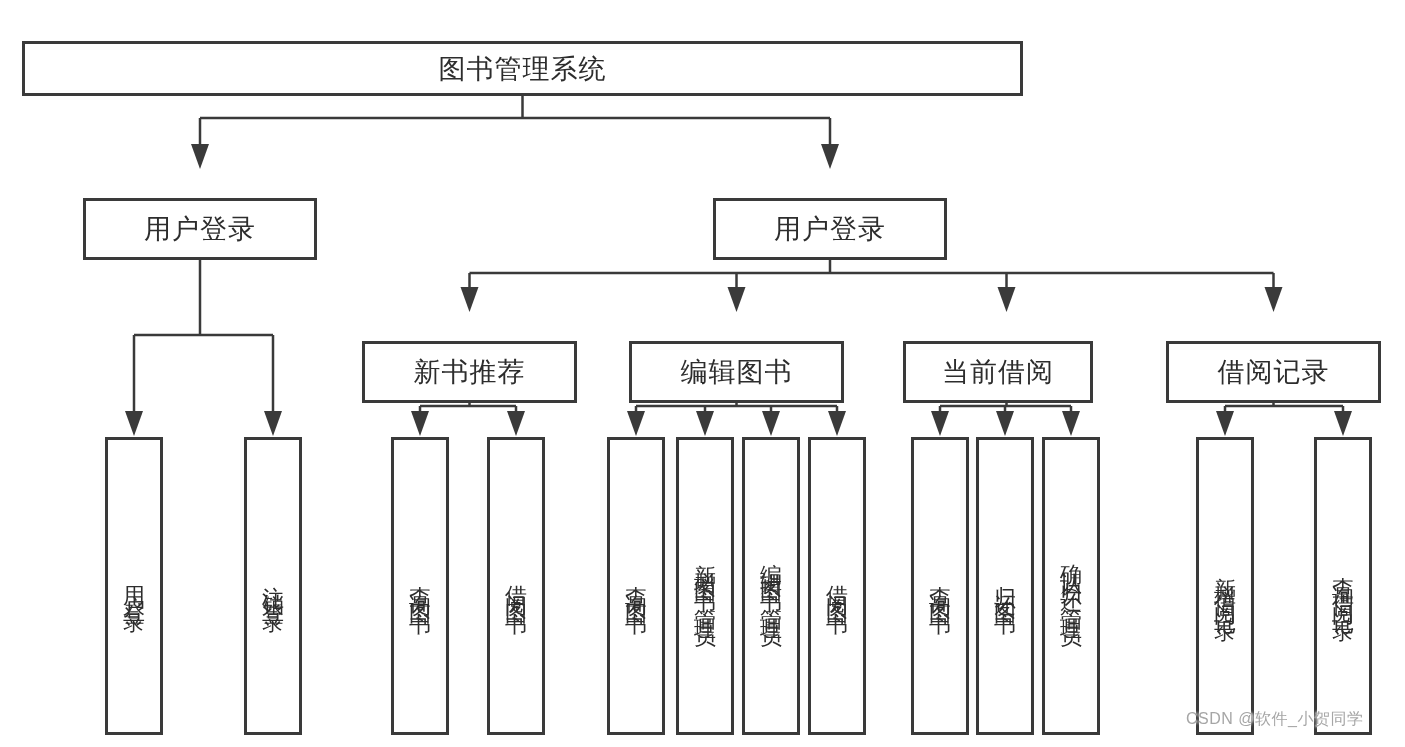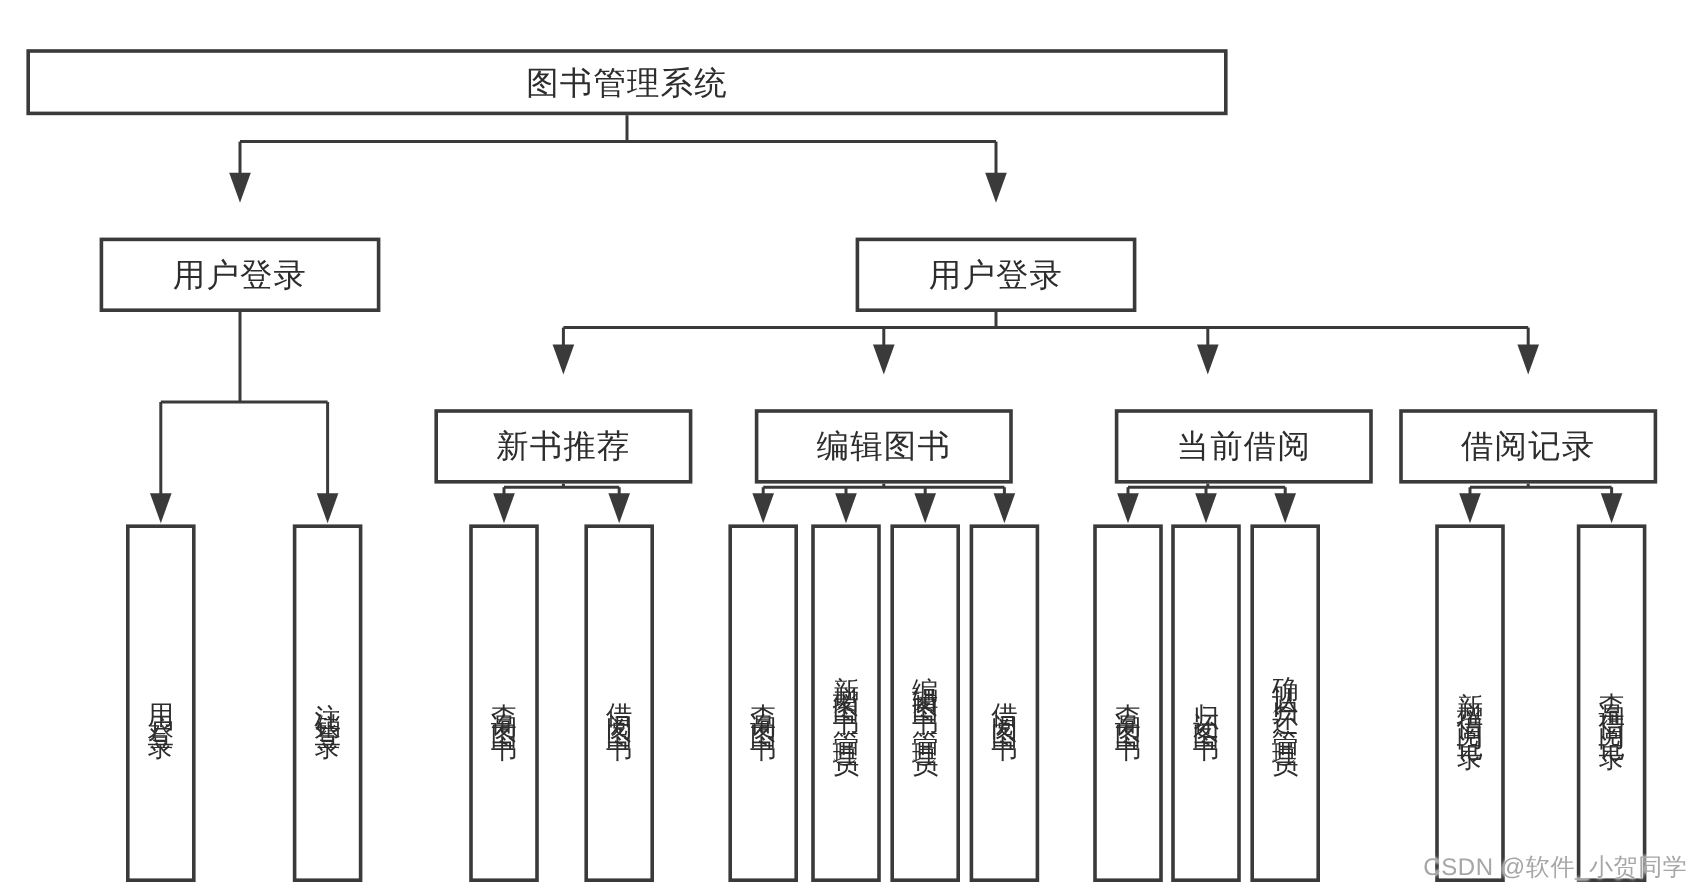--- a/index.html
+++ b/index.html
@@ -38,21 +38,21 @@
     writing-mode: vertical-rl;
     text-orientation: mixed;
     font-size: 22px;
     line-height: 1;
     letter-spacing: 9px;
   }
   .watermark {
     position: absolute;
     left: 1186px;
     top: 709px;
-    font-size: 20px;
+    font-size: 16px;
     color: #a6a6a6;
     letter-spacing: 0.5px;
     white-space: nowrap;
     text-shadow: 0 0 3px #ffffff, 0 0 3px #ffffff;
     z-index: 5;
   }
 </style>
 </head>
 <body>
 
@@ -124,21 +124,21 @@
     </g>
   </svg>
 
   <div class="node h" style="left:22px; top:13px; width:1001px; height:55px">图书管理系统</div>
 
   <div class="node h" style="left:83px; top:170px; width:234px; height:62px">用户登录</div>
   <div class="node h" style="left:713px; top:170px; width:234px; height:62px">用户登录</div>
 
   <div class="node h" style="left:362px; top:313px; width:215px; height:62px">新书推荐</div>
   <div class="node h" style="left:629px; top:313px; width:215px; height:62px">编辑图书</div>
-  <div class="node h" style="left:929px; top:313px; width:215px; height:62px">当前借阅</div>
+  <div class="node h" style="left:903px; top:313px; width:190px; height:62px">当前借阅</div>
   <div class="node h" style="left:1166px; top:313px; width:215px; height:62px">借阅记录</div>
 
   <div class="node v" style="left:105px; top:437px; width:58px; height:298px">用户登录</div>
   <div class="node v" style="left:244px; top:437px; width:58px; height:298px">注销登录</div>
 
   <div class="node v" style="left:391px; top:437px; width:58px; height:298px">查询图书</div>
   <div class="node v" style="left:487px; top:437px; width:58px; height:298px">借阅图书</div>
 
   <div class="node v" style="left:607px; top:437px; width:58px; height:298px">查询图书</div>
   <div class="node v" style="left:676px; top:437px; width:58px; height:298px">新增图书（管理员）</div>

